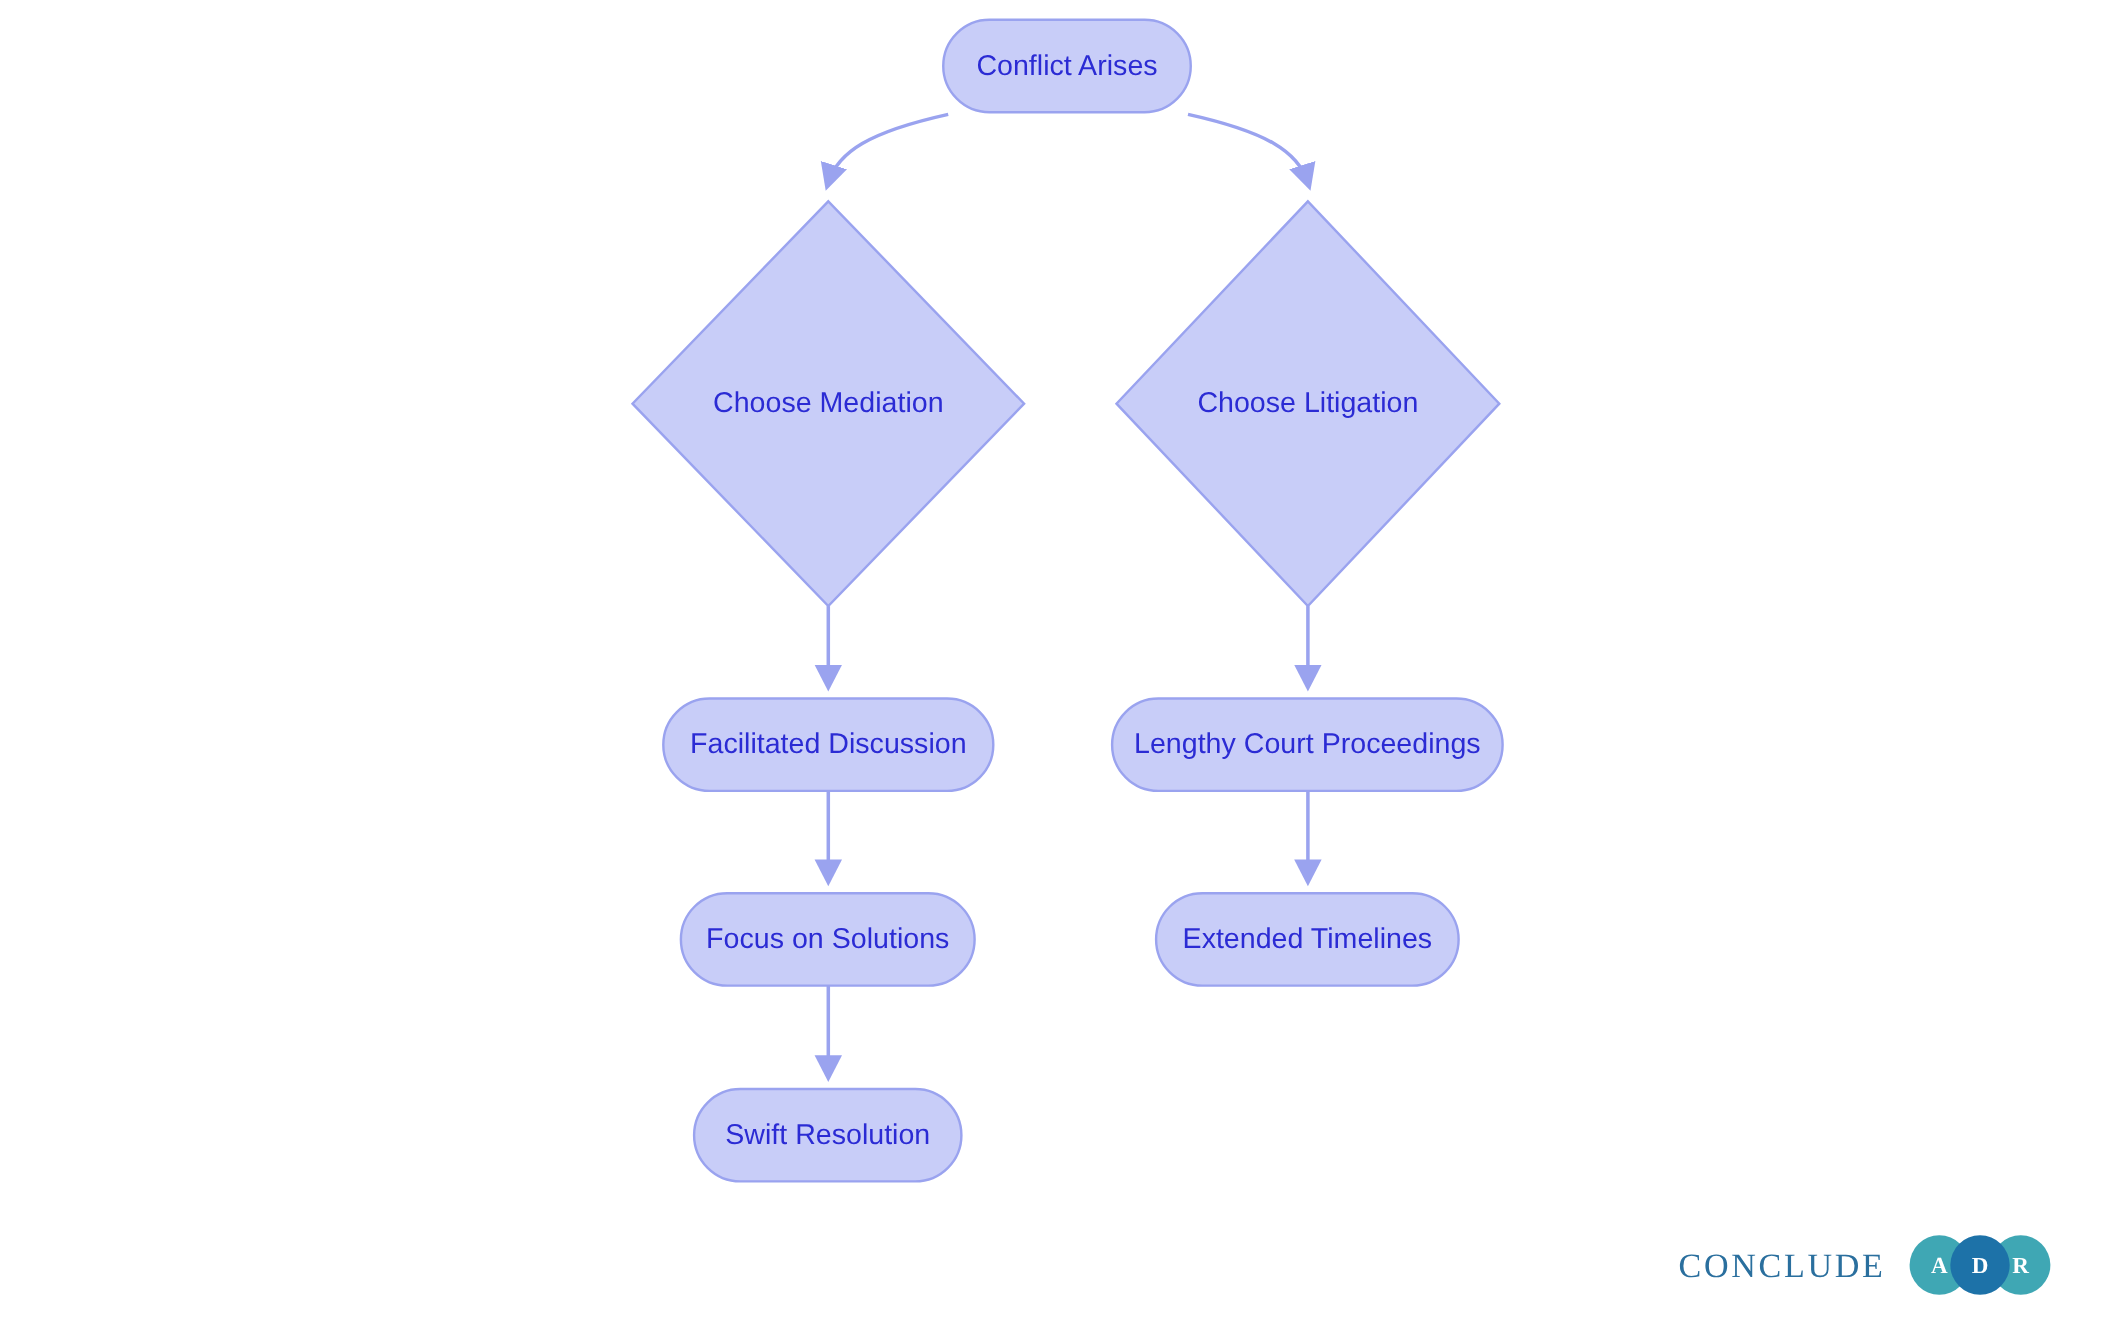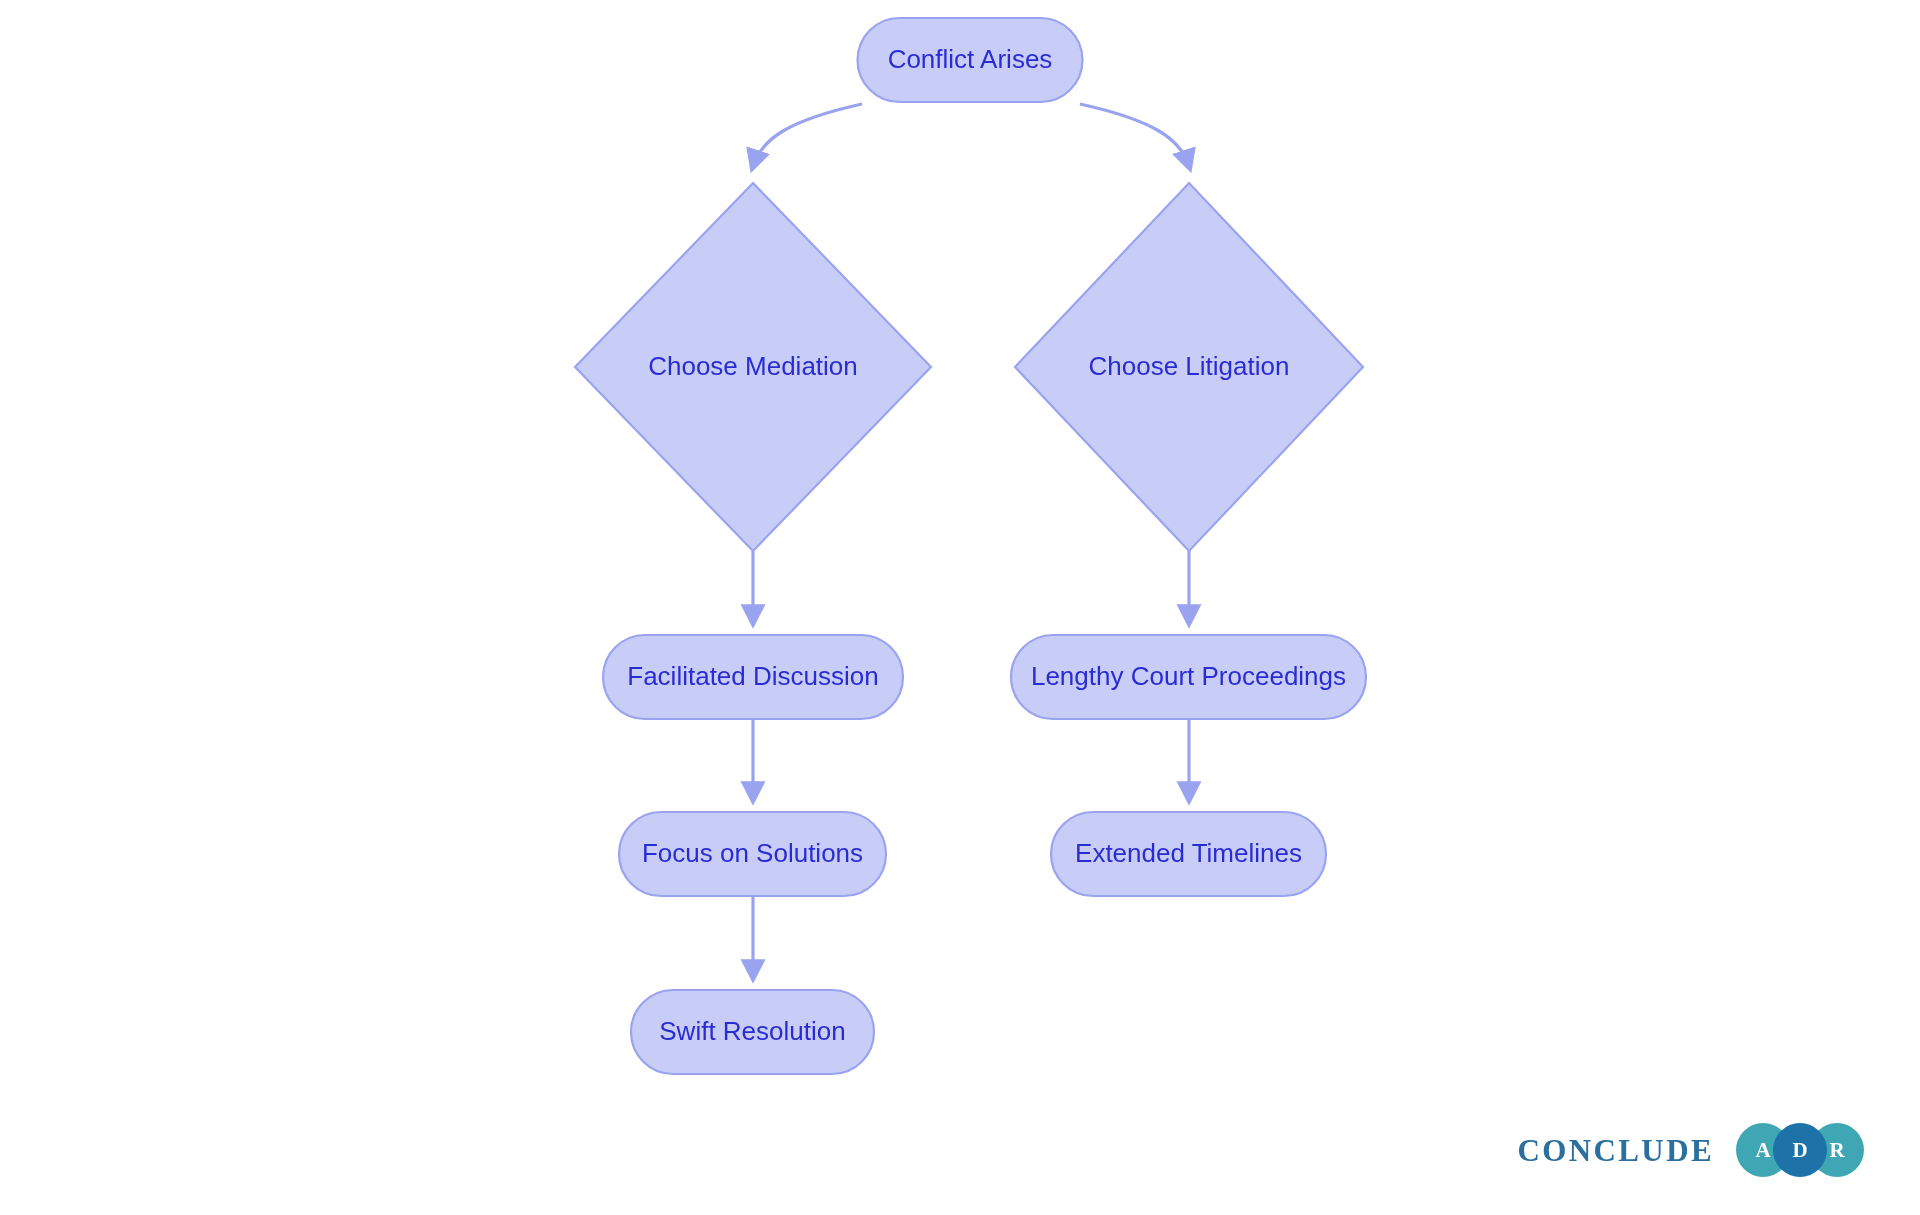--- a/index.html
+++ b/index.html
@@ -39,21 +39,21 @@
     position: absolute;
     right: 56px;
     bottom: 38px;
     display: flex;
     align-items: center;
     gap: 22px;
     user-select: none;
   }
   #brand-wordmark {
     font-family: "Liberation Serif", "DejaVu Serif", serif;
-    font-weight: bold;
+    font-weight: normal;
     font-size: 31px;
     letter-spacing: 2.4px;
     color: #2a6f9e;
     line-height: 1;
   }
   #brand-marks {
     position: relative;
     width: 128px;
     height: 54px;
   }

